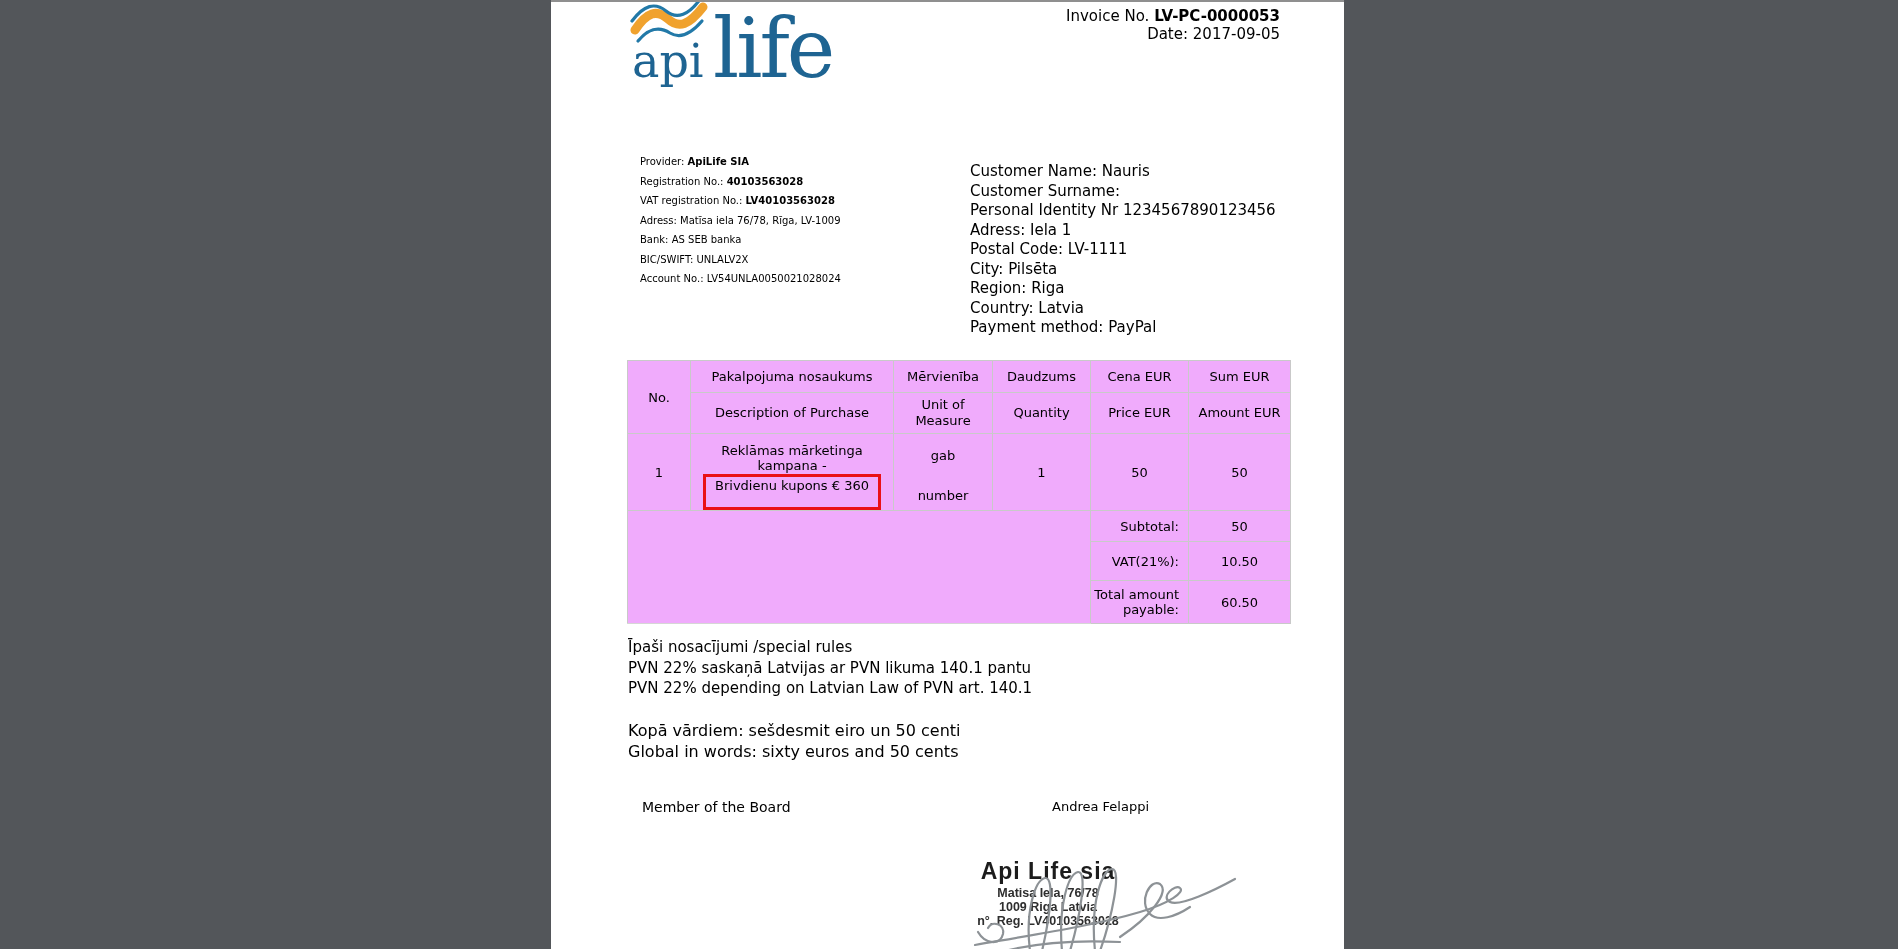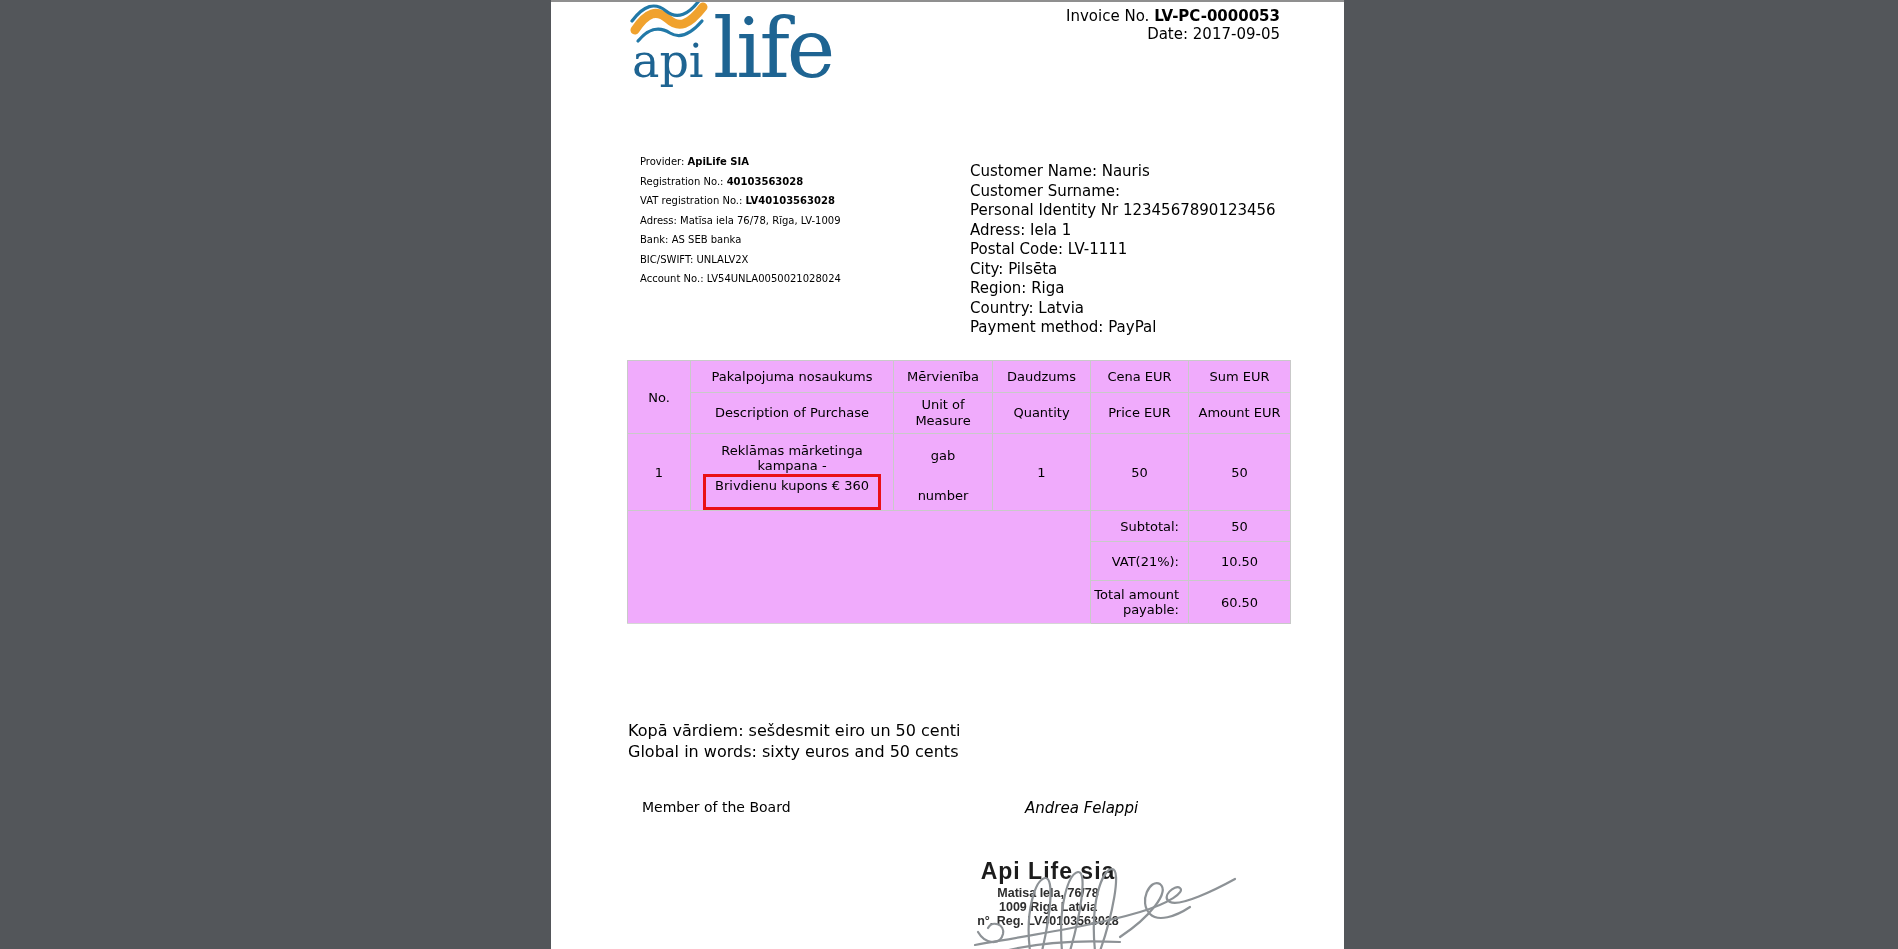--- a/index.html
+++ b/index.html
@@ -42,21 +42,21 @@
   tr.row-total td { }
   td.tot-label { text-align:right; padding-right:9px; line-height:15px; }
   tr.t1 td { height:31px; } tr.t2 td { height:39px; } tr.t3 td { height:43px; }
 
   
   .notes { position:absolute; left:77px; top:635px; font-size:15px; line-height:20.5px; }
   .words { position:absolute; left:77px; top:719px; font-size:16px; line-height:20.5px; }
 
   
   .sig-left  { position:absolute; left:91px;  top:797px; font-size:14px; }
-  .sig-right { position:absolute; left:474px; top:797px; font-size:15px;font-style:italic; }
+  .sig-right { position:absolute; left:501px; top:797px; font-size:13px; }
 
   
   .stamp { position:absolute; left:377px; top:856px; width:240px; text-align:center;
            font-family:"Liberation Sans", sans-serif; font-weight:bold; color:#2e2e2e; }
   .stamp-l1 { font-size:23px; line-height:26px; letter-spacing:1px; color:#1c1c1c; }
   .stamp-l2 { font-size:12.5px; line-height:14px; margin-top:2px; }
   .stamp-l3 { font-size:12.5px; line-height:14px; }
   .stamp-l4 { font-size:12.5px; line-height:14px; }
 
   .scrawl { position:absolute; left:400px; top:855px; width:300px; height:94px; }
@@ -159,20 +159,25 @@
         <td>10.50</td>
       </tr>
       <tr class="row-total t3">
         <td class="tot-label">Total amount payable:</td>
         <td>60.50</td>
       </tr>
     </tbody>
       </table>
   </div>
 
+  <div class="notes">
+    <div>Īpaši nosacījumi /special rules</div>
+    <div>PVN 22% saskaņā Latvijas ar PVN likuma 140.1 pantu</div>
+    <div>PVN 22% depending on Latvian Law of PVN art. 140.1</div>
+  </div>
 
   <div class="words">
     <div>Kopā vārdiem: sešdesmit eiro un 50 centi</div>
     <div>Global in words: sixty euros and 50 cents</div>
   </div>
 
   <div class="sig-left">Member of the Board</div>
   <div class="sig-right">Andrea Felappi</div>
 
   <div class="stamp">

